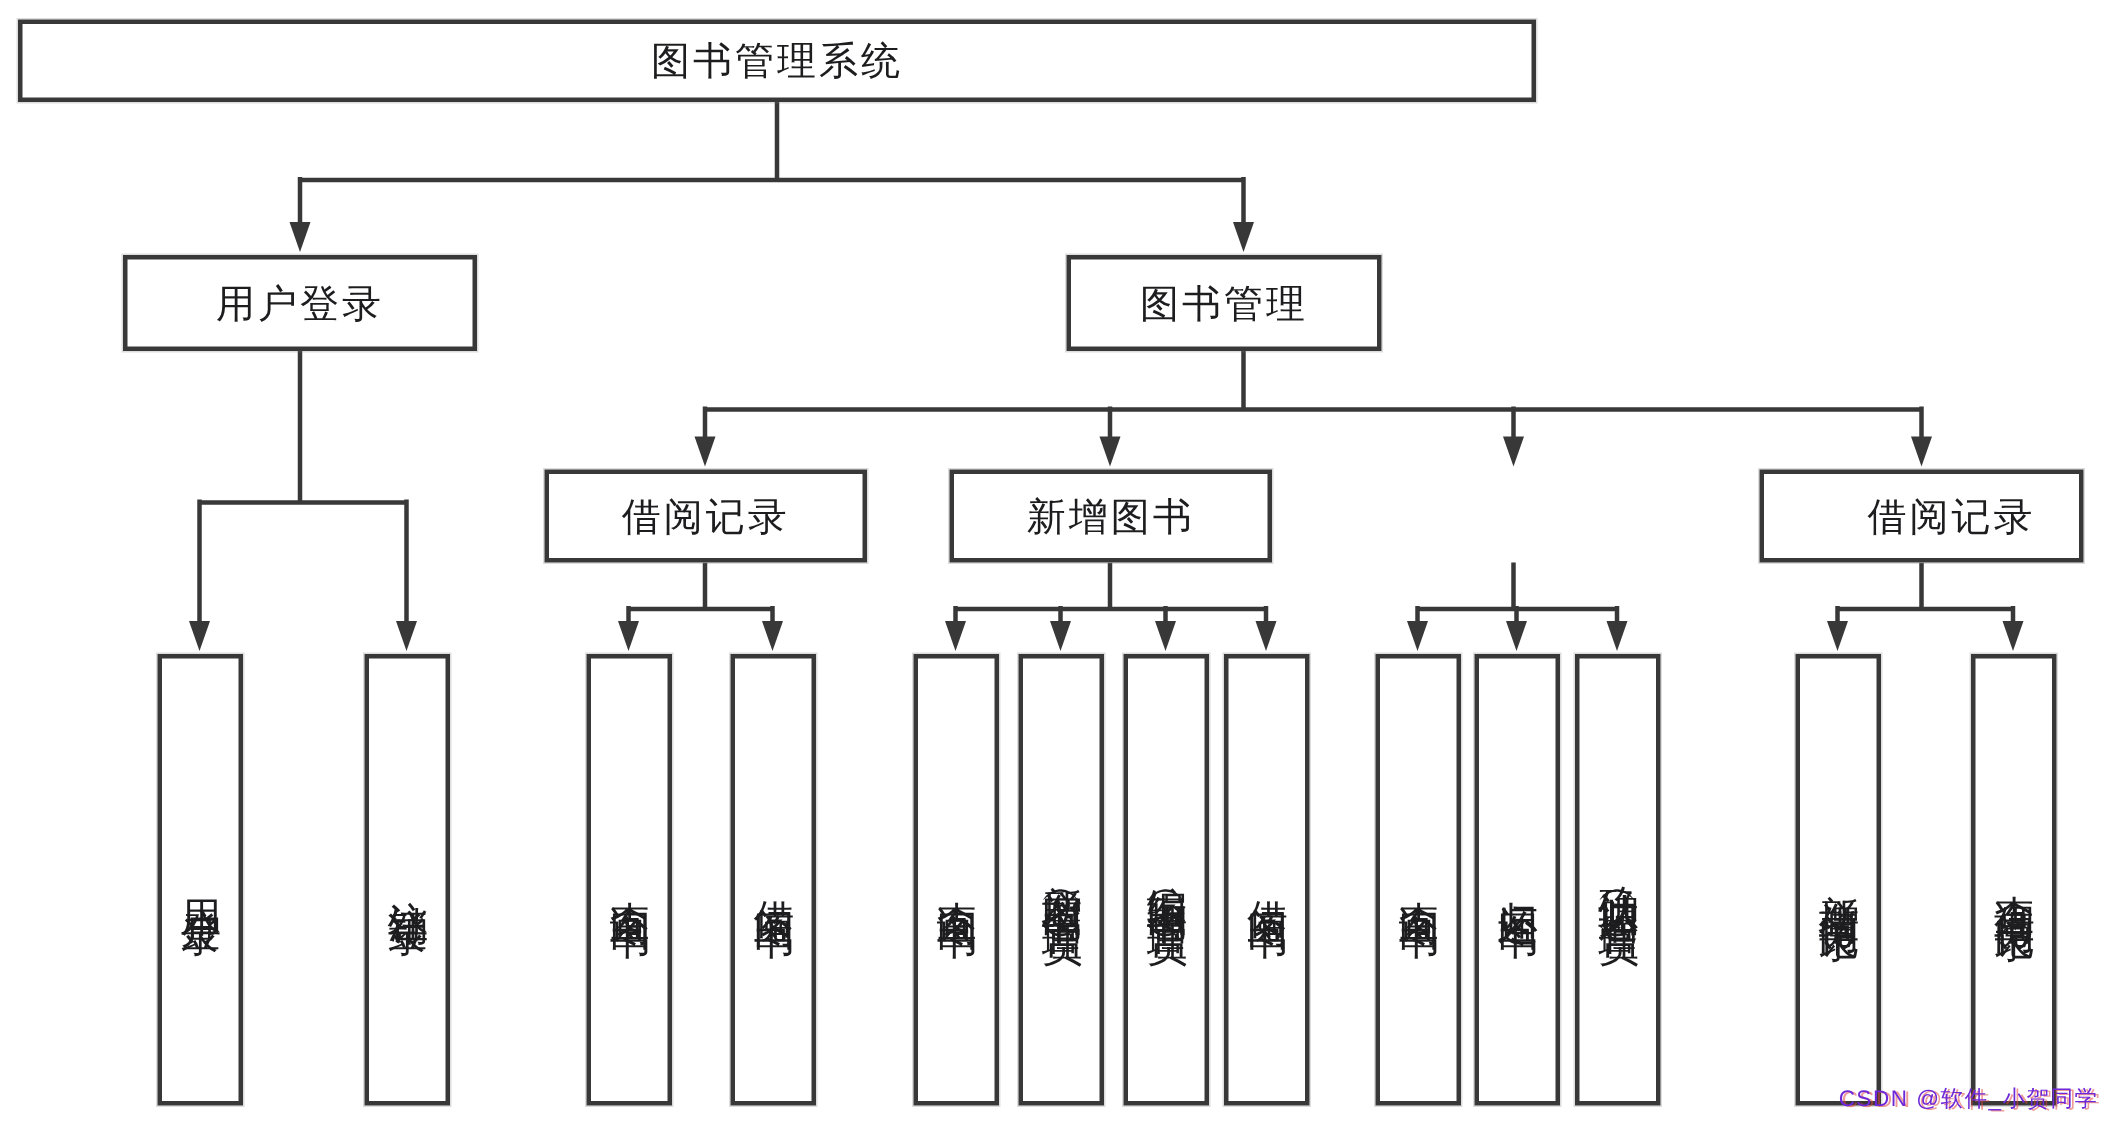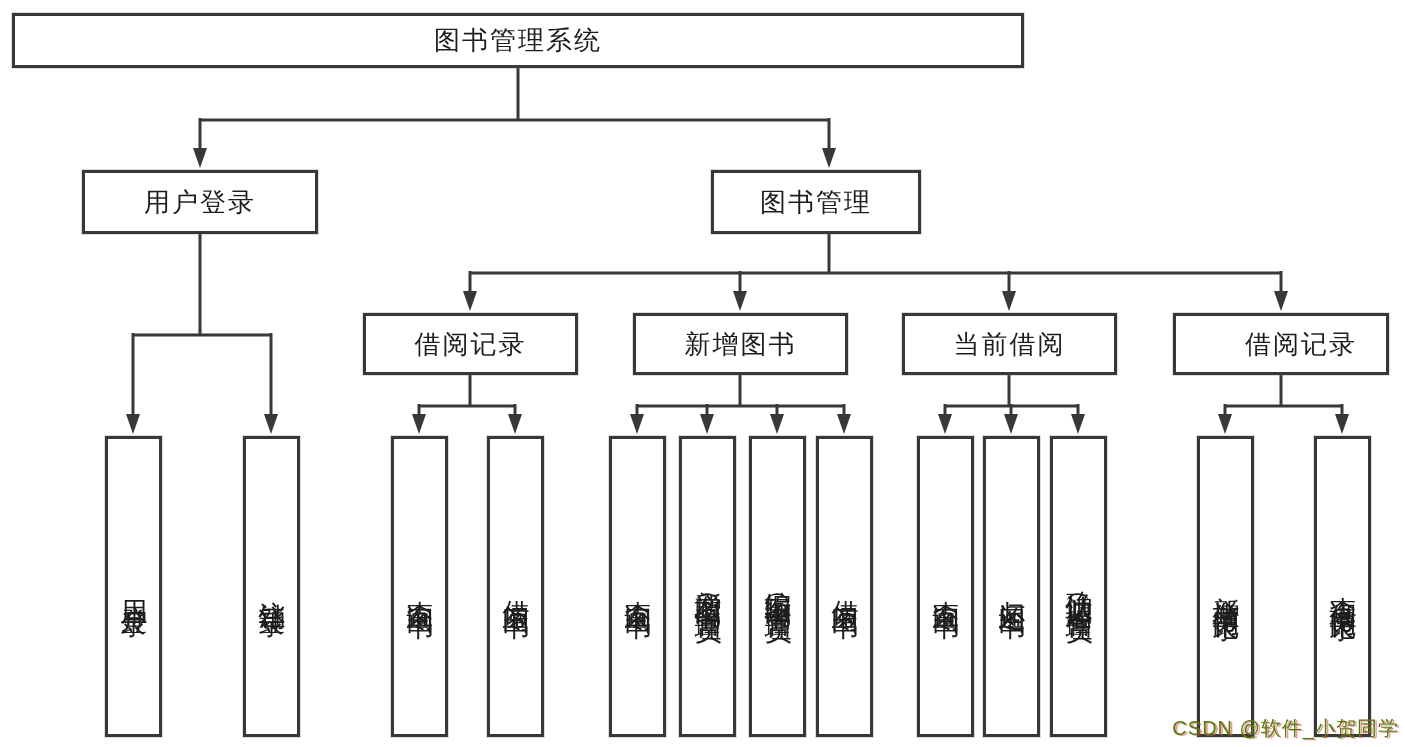--- a/index.html
+++ b/index.html
@@ -50,23 +50,23 @@
     letter-spacing: 4px;
     line-height: 1;
     white-space: nowrap;
   }
   .lvl2 { top: 170px; height: 64px; }
   .lvl3 { top: 313px; width: 215px; height: 62px; }
   #watermark {
     position: absolute;
     right: 6px;
     bottom: 5px;
-    font-size: 20px;
+    font-size: 15px;
     letter-spacing: 1px;
-    color: #4d7c0f;
+    color: #6d28d9;
     text-shadow: 2px 1px 0 rgba(224, 72, 62, 0.55);
     z-index: 10;
     white-space: nowrap;
   }
   .stroke {
     stroke: #383838;
     stroke-width: 3;
     fill: none;
   }
   .head { fill: #383838; stroke: none; }
@@ -122,23 +122,20 @@
   <div class="node lvl2" style="left:711px; width:210px;">
     <span class="hlabel">图书管理</span>
   </div>
 
   <div class="node lvl3" style="left:363px;">
     <span class="hlabel">借阅记录</span>
   </div>
   <div class="node lvl3" style="left:633px;">
     <span class="hlabel">新增图书</span>
   </div>
-  <div class="node lvl3" style="left:902px;">
-    <span class="hlabel">当前借阅</span>
-  </div>
   <div class="node lvl3" style="left:1173px; width:216px;padding-left:40px;">
     <span class="hlabel">借阅记录</span>
   </div>
 
   <div class="node leaf" style="left:105px;">
     <span class="vlabel">用户登录</span>
   </div>
   <div class="node leaf" style="left:243px;">
     <span class="vlabel">注销登录</span>
   </div>

